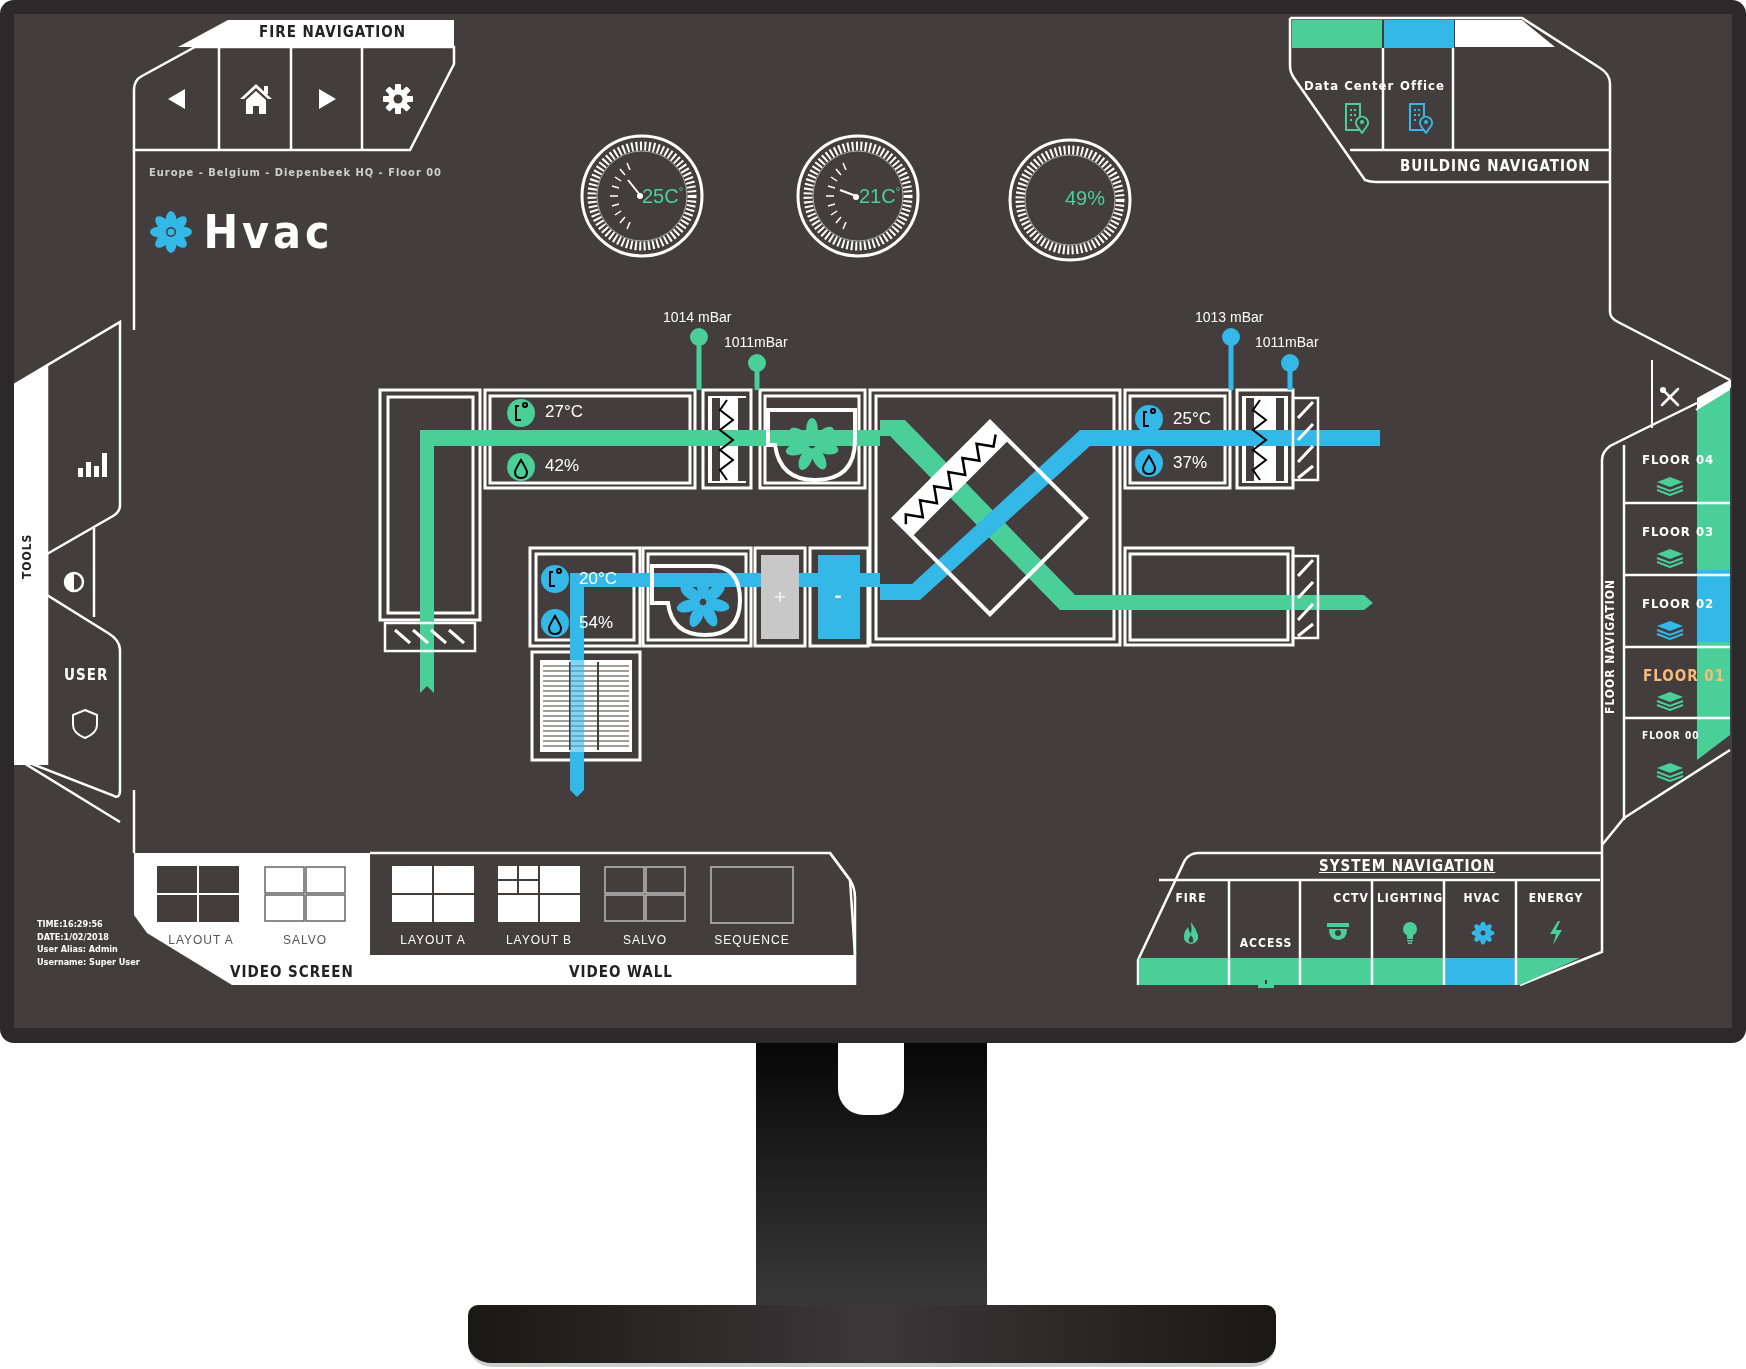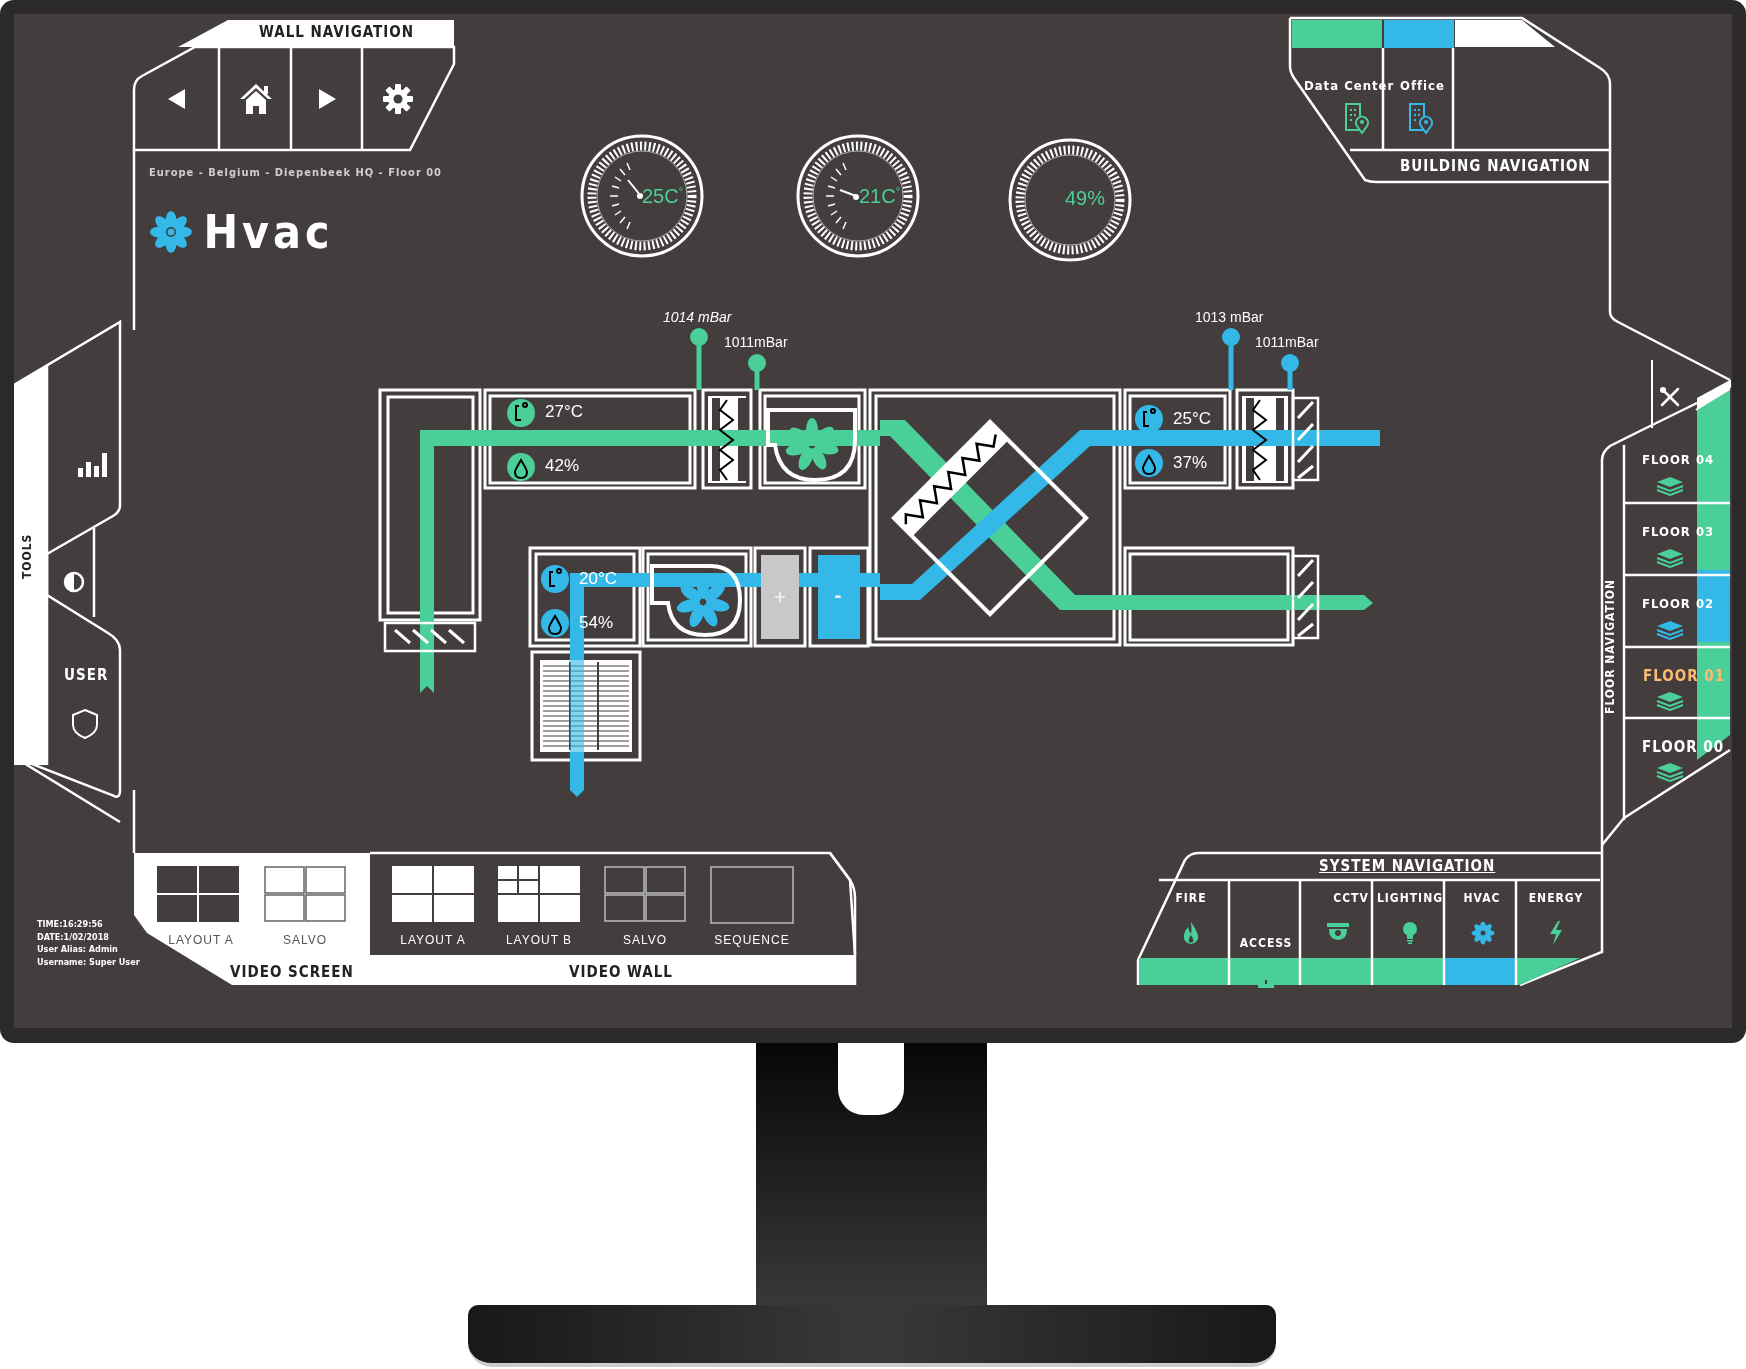--- a/index.html
+++ b/index.html
@@ -293,21 +293,21 @@
         <line x1="843" y1="229" x2="846" y2="222"></line>
     <line x1="840" y1="190" x2="856" y2="196" stroke-width="2"></line>
   </g>
   <circle cx="640" cy="196" r="3" fill="#fff"></circle>
   <circle cx="856" cy="197" r="3" fill="#fff"></circle>
 
   <text x="780" y="602" fill="#eee" font-size="16" text-anchor="middle" font-weight="bold">+</text>
   <text x="838" y="602" fill="#eee" font-size="18" text-anchor="middle" font-weight="bold">-</text>
 </svg>
 
-<div class="lbl cond" style="left:245px;top:9px;width:200px;font-size:15px;color:#222;text-align:left;">WALL NAVIGATION</div>
+<div class="lbl cond" style="left:245px;top:9px;width:200px;font-size:15px;color:#222;text-align:left;">FIRE NAVIGATION</div>
 <div class="abs clickable" style="left:120px;top:34px;width:85px;height:102px;display:flex;align-items:center;justify-content:center;">
   <svg width="24" height="24" viewBox="0 0 24 24">
         <polygon points="20,2 20,22 3,12" fill="#fff"></polygon>
       </svg>
 </div>
 <div class="abs clickable" style="left:206px;top:34px;width:71px;height:102px;display:flex;align-items:center;justify-content:center;">
   <svg width="36" height="34" viewBox="0 0 36 34">
         <polygon points="18,2 2,17 6,17 18,6 30,17 34,17" fill="#fff"></polygon>
         <rect x="26" y="4" width="4" height="8" fill="#fff"></rect>
         <polygon points="8,18 18,9 28,18 28,32 21,32 21,24 15,24 15,32 8,32" fill="#fff"></polygon>
@@ -455,31 +455,31 @@
   <div class="lbl cond" style="left:17px;top:8px;font-size:15px;color:#fdba74;">FLOOR 01</div>
   <svg class="abs" style="left:30px;top:32px;" width="28" height="20" viewBox="0 0 28 20">
         <g fill="#4bcf99">
           <polygon points="14,1 27,6 14,11 1,6"></polygon>
           <polyline points="1,10 14,15 27,10" fill="none" stroke="#4bcf99" stroke-width="2"></polyline>
           <polyline points="1,14 14,19 27,14" fill="none" stroke="#4bcf99" stroke-width="2"></polyline>
         </g>
       </svg>
 </div>
 <div class="abs clickable" style="left:1612px;top:716px;width:70px;height:58px;">
-  <div class="lbl cond" style="left:16px;top:8px;font-size:15px;color:#fff;">FLOOR 00</div>
+  <div class="lbl cond" style="left:16px;top:0;font-size:10px;color:#fff;">FLOOR 00</div>
   <svg class="abs" style="left:30px;top:32px;" width="28" height="20" viewBox="0 0 28 20">
         <g fill="#4bcf99">
           <polygon points="14,1 27,6 14,11 1,6"></polygon>
           <polyline points="1,10 14,15 27,10" fill="none" stroke="#4bcf99" stroke-width="2"></polyline>
           <polyline points="1,14 14,19 27,14" fill="none" stroke="#4bcf99" stroke-width="2"></polyline>
         </g>
       </svg>
 </div>
 
-<div class="lbl" style="left:649px;top:295px;font-size:14px;color:#fff;font-style:italic;">1014 mBar</div>
+<div class="lbl" style="left:649px;top:295px;font-size:14px;color:#fff;">1014 mBar</div>
 <div class="lbl" style="left:710px;top:320px;font-size:14px;color:#fff;">1011mBar</div>
 <div class="lbl" style="left:1181px;top:295px;font-size:14px;color:#fff;">1013 mBar</div>
 <div class="lbl" style="left:1241px;top:320px;font-size:14px;color:#fff;">1011mBar</div>
 
 <div class="lbl" style="left:531px;top:388px;font-size:17px;color:#fff;">27°C</div>
 <div class="lbl" style="left:531px;top:442px;font-size:17px;color:#fff;">42%</div>
 <div class="lbl" style="left:1159px;top:395px;font-size:17px;color:#fff;">25°C</div>
 <div class="lbl" style="left:1159px;top:439px;font-size:17px;color:#fff;">37%</div>
 <div class="lbl" style="left:565px;top:555px;font-size:17px;color:#fff;">20°C</div>
 <div class="lbl" style="left:565px;top:599px;font-size:17px;color:#fff;">54%</div>

